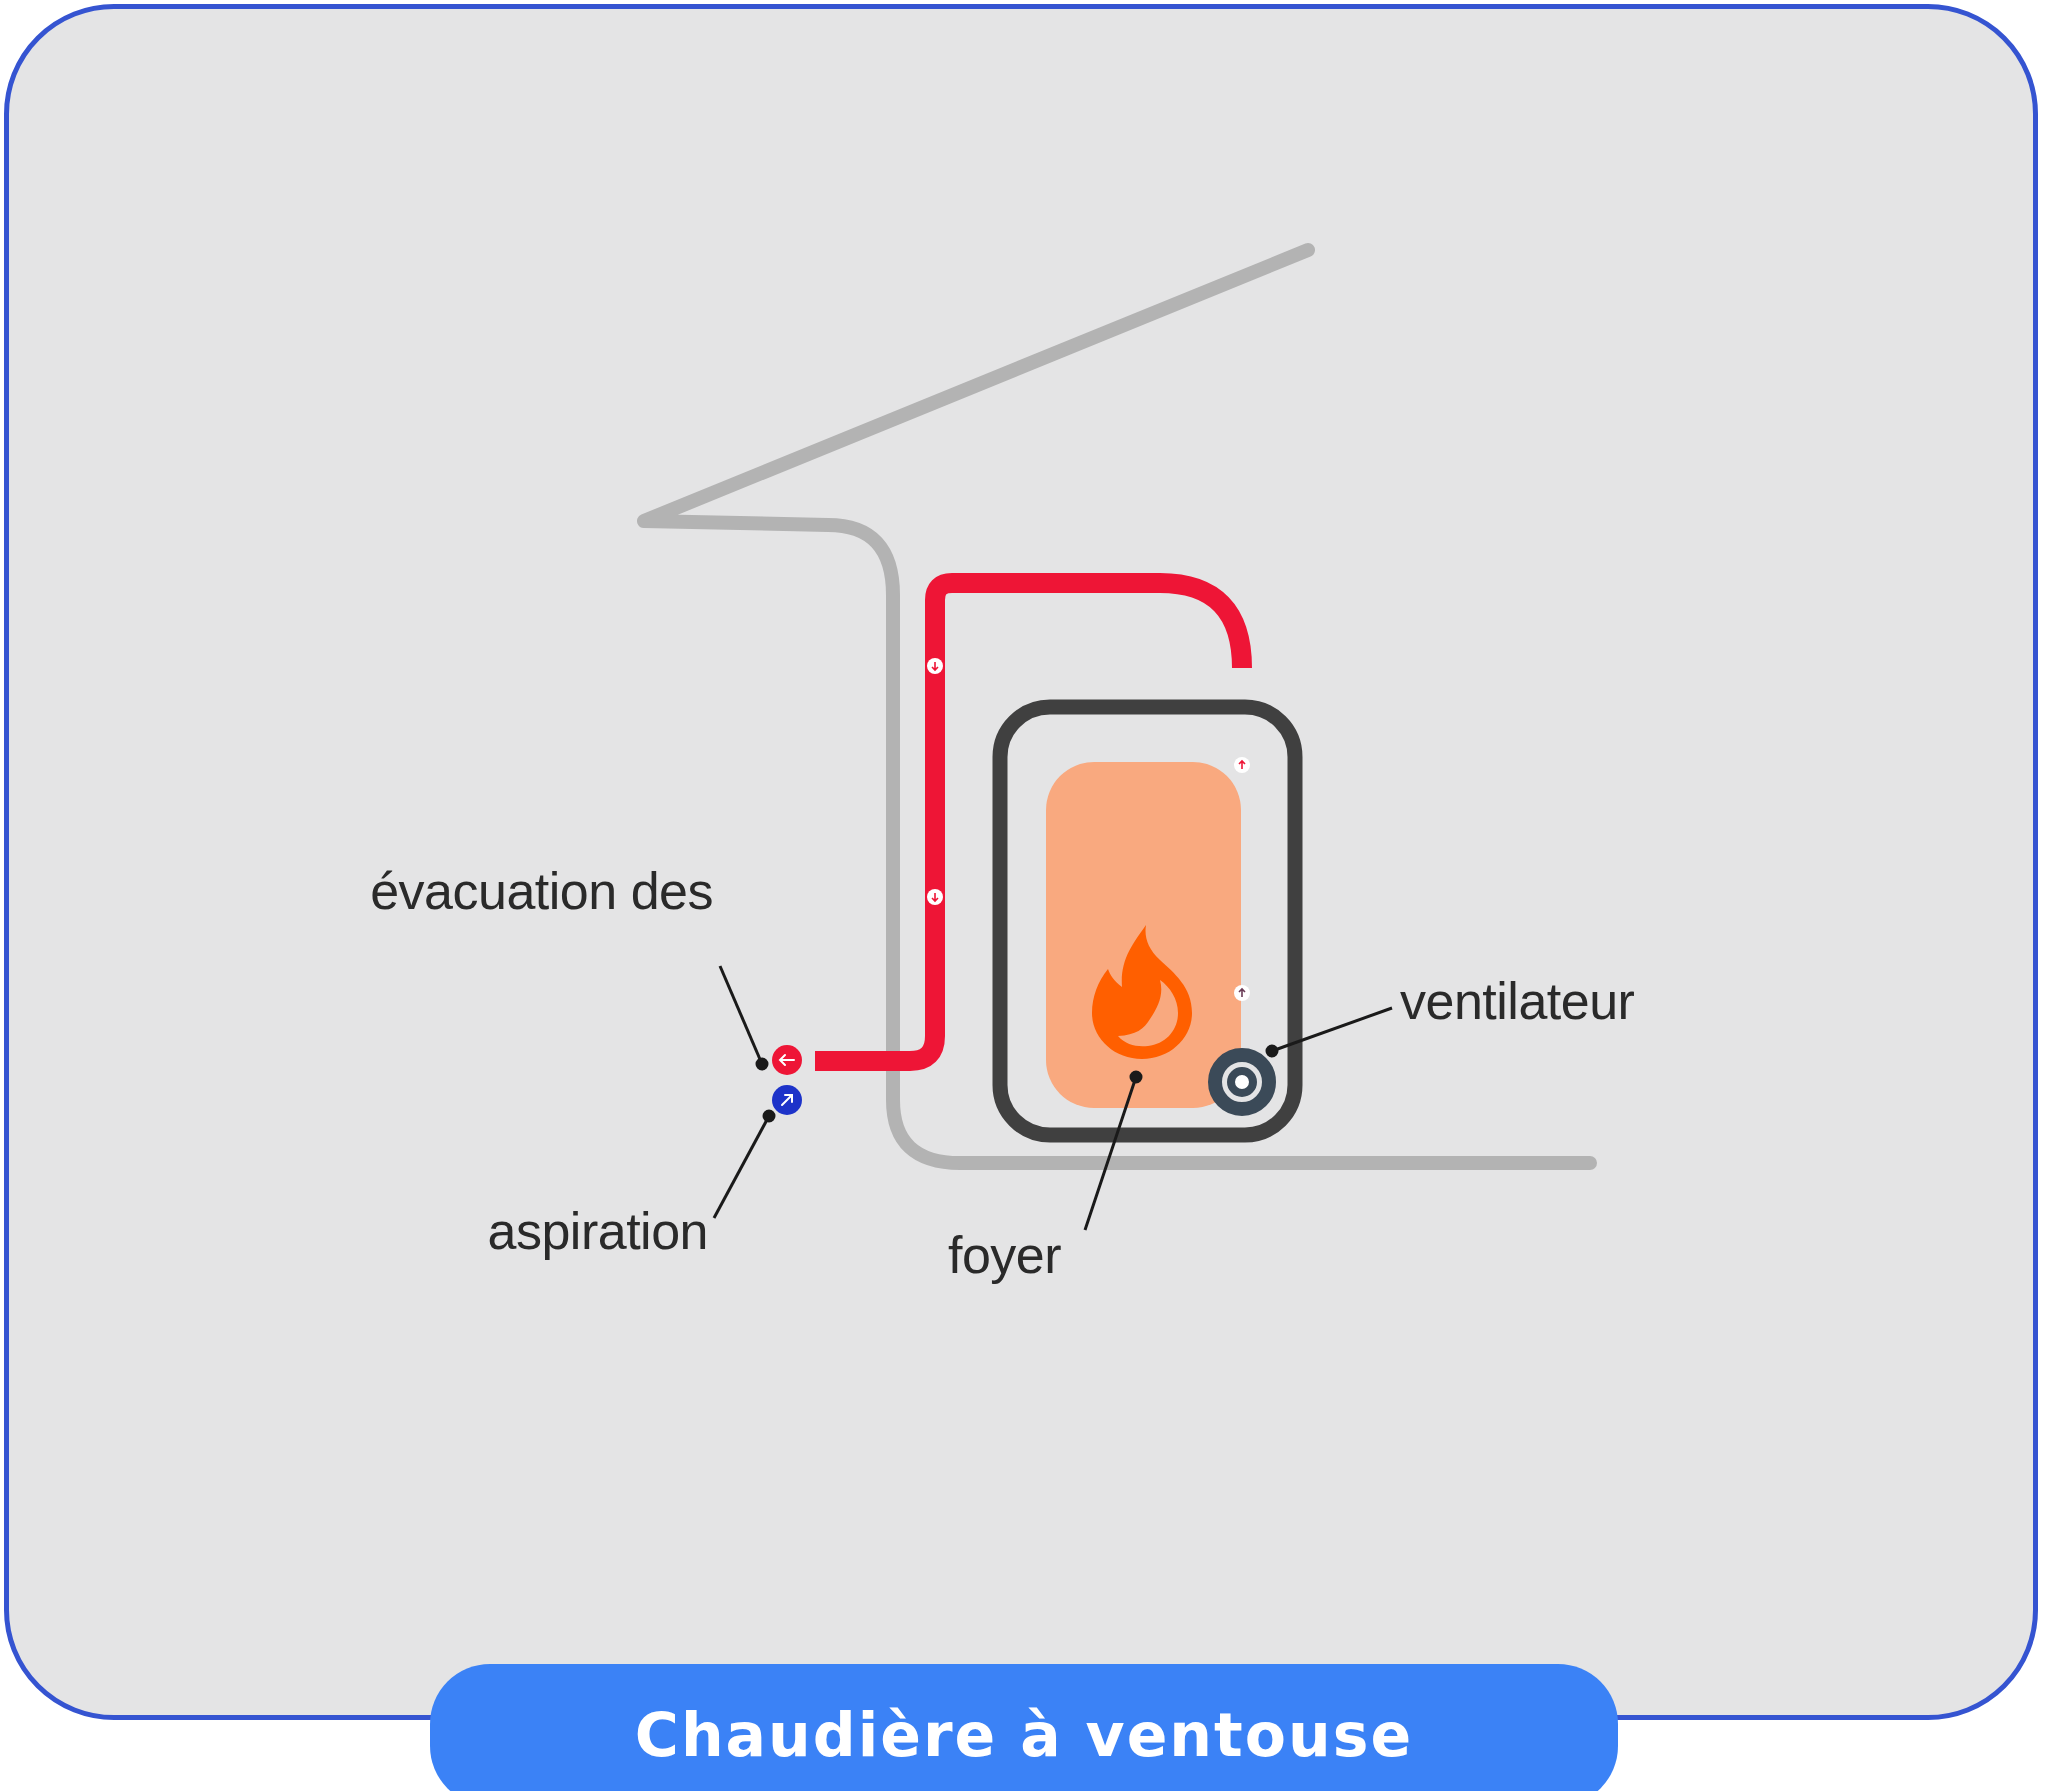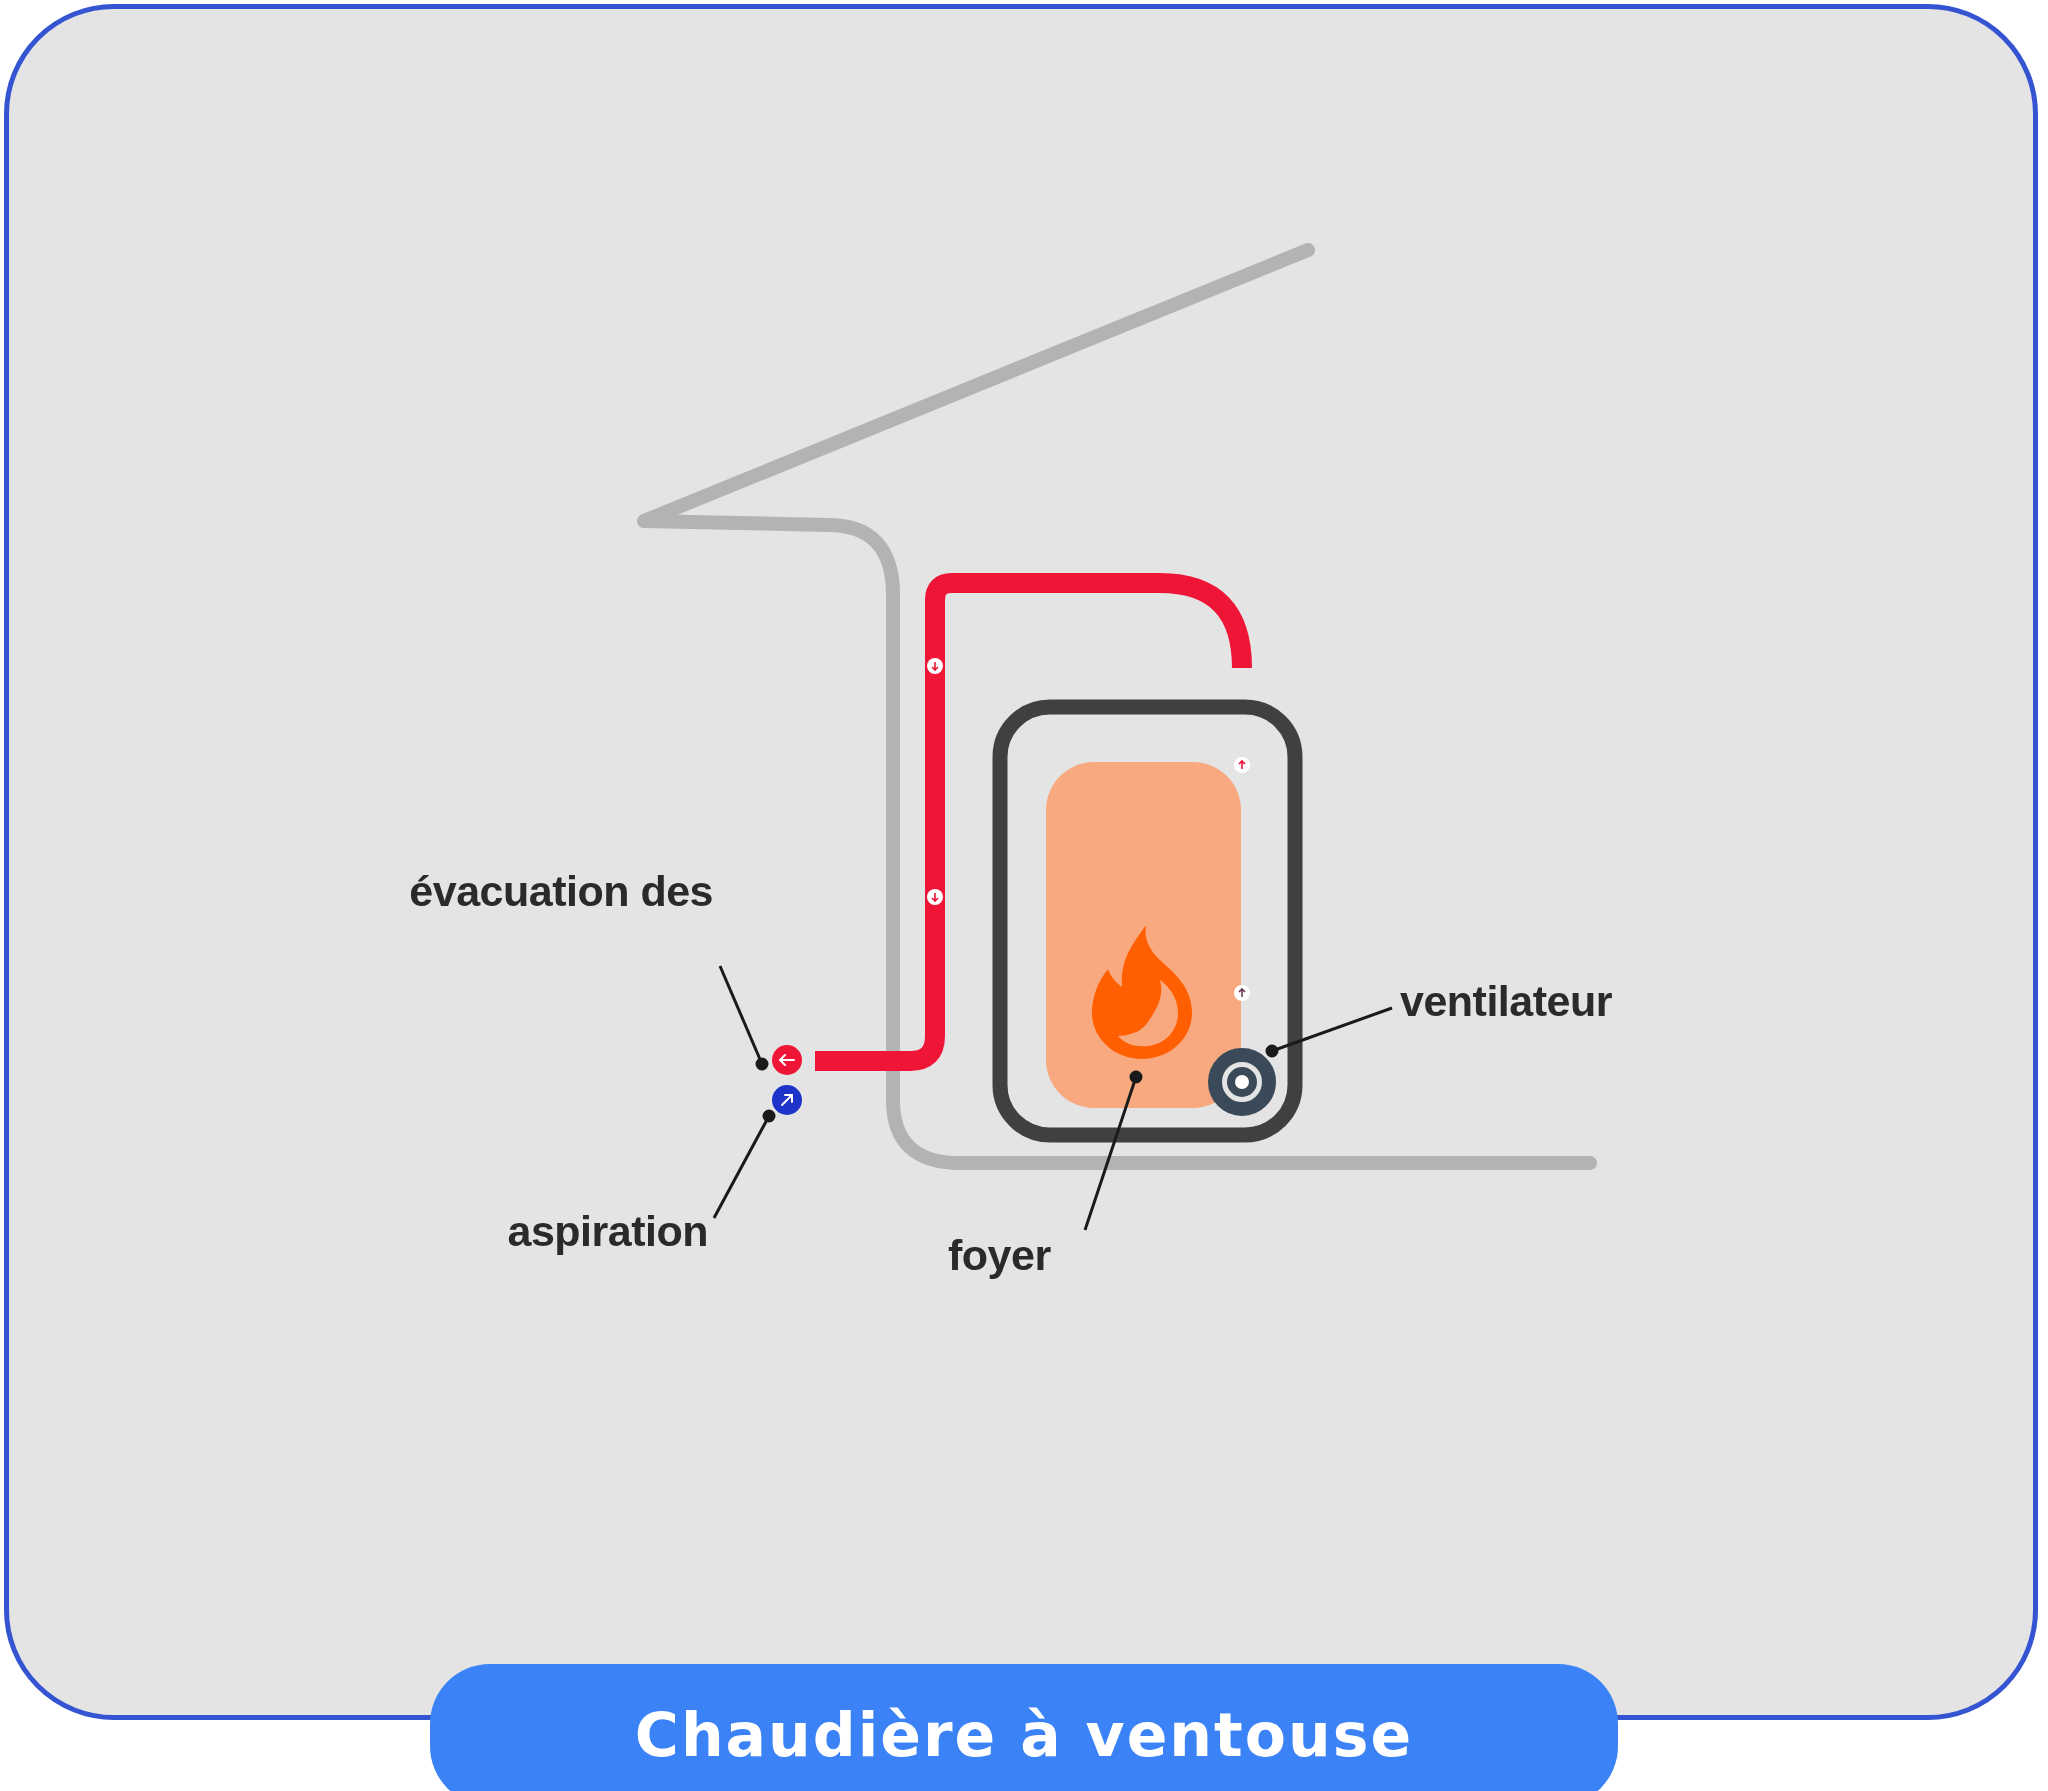--- a/index.html
+++ b/index.html
@@ -3,21 +3,21 @@
 <meta charset="utf-8">
 <style>
   html, body { margin:0; padding:0; background:#ffffff; }
   body { width:2048px; height:1791px; position:relative; overflow:hidden; font-family:"Liberation Sans", sans-serif; }
   .frame {
     position:absolute; left:4px; top:4px; width:2034px; height:1716px;
     background:#e4e4e5; border:5px solid #3554d1; border-radius:110px; box-sizing:border-box;
   }
   svg.diagram { position:absolute; left:0; top:0; }
   .label {
-    position:absolute; color:#2a2a2a; font-size:43px; line-height:46px; font-weight:700;
+    position:absolute; color:#2a2a2a; font-size:52px; line-height:46px; font-weight:400;
     font-family:"Liberation Sans", sans-serif; letter-spacing:-0.5px;
   }
   .label.right { text-align:right; }
   .title-pill {
     position:absolute; left:430px; top:1648px; width:1188px; height:142px;
     background:#3b82f6; border-radius:60px;
     display:flex; align-items:center; justify-content:center;margin-top:16px;
   }
   .title-pill span {
     color:#ffffff; font-size:60px; font-weight:bold; letter-spacing:2px;

